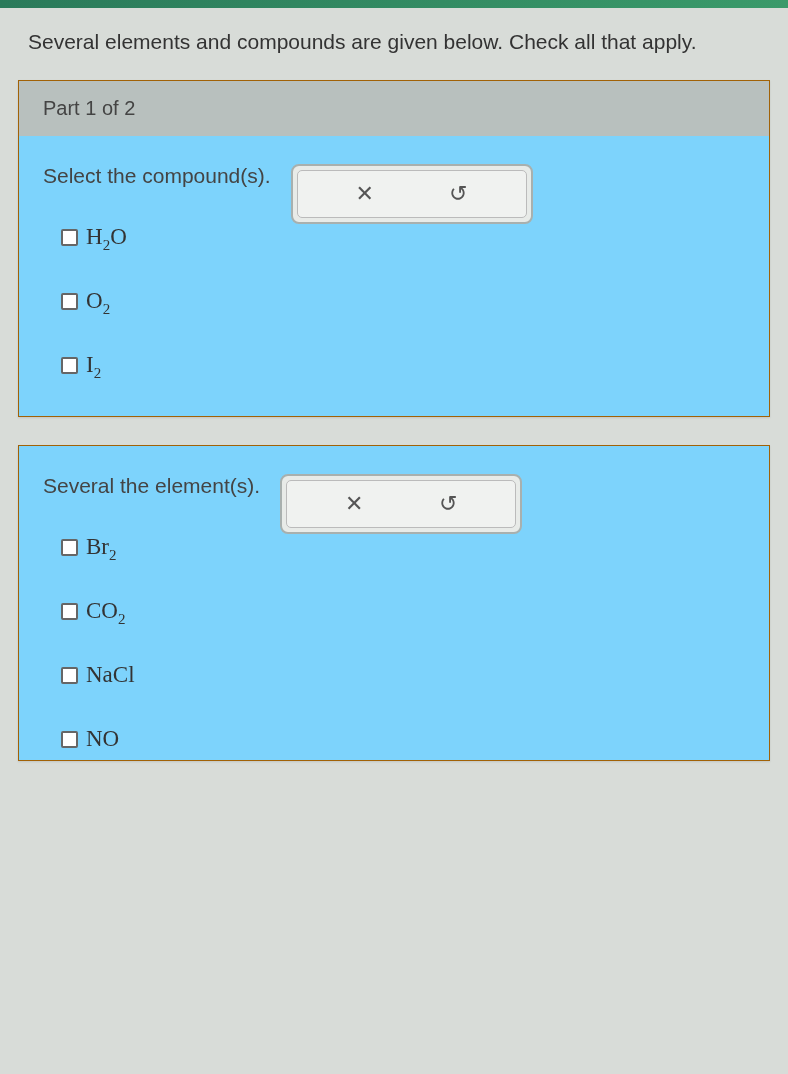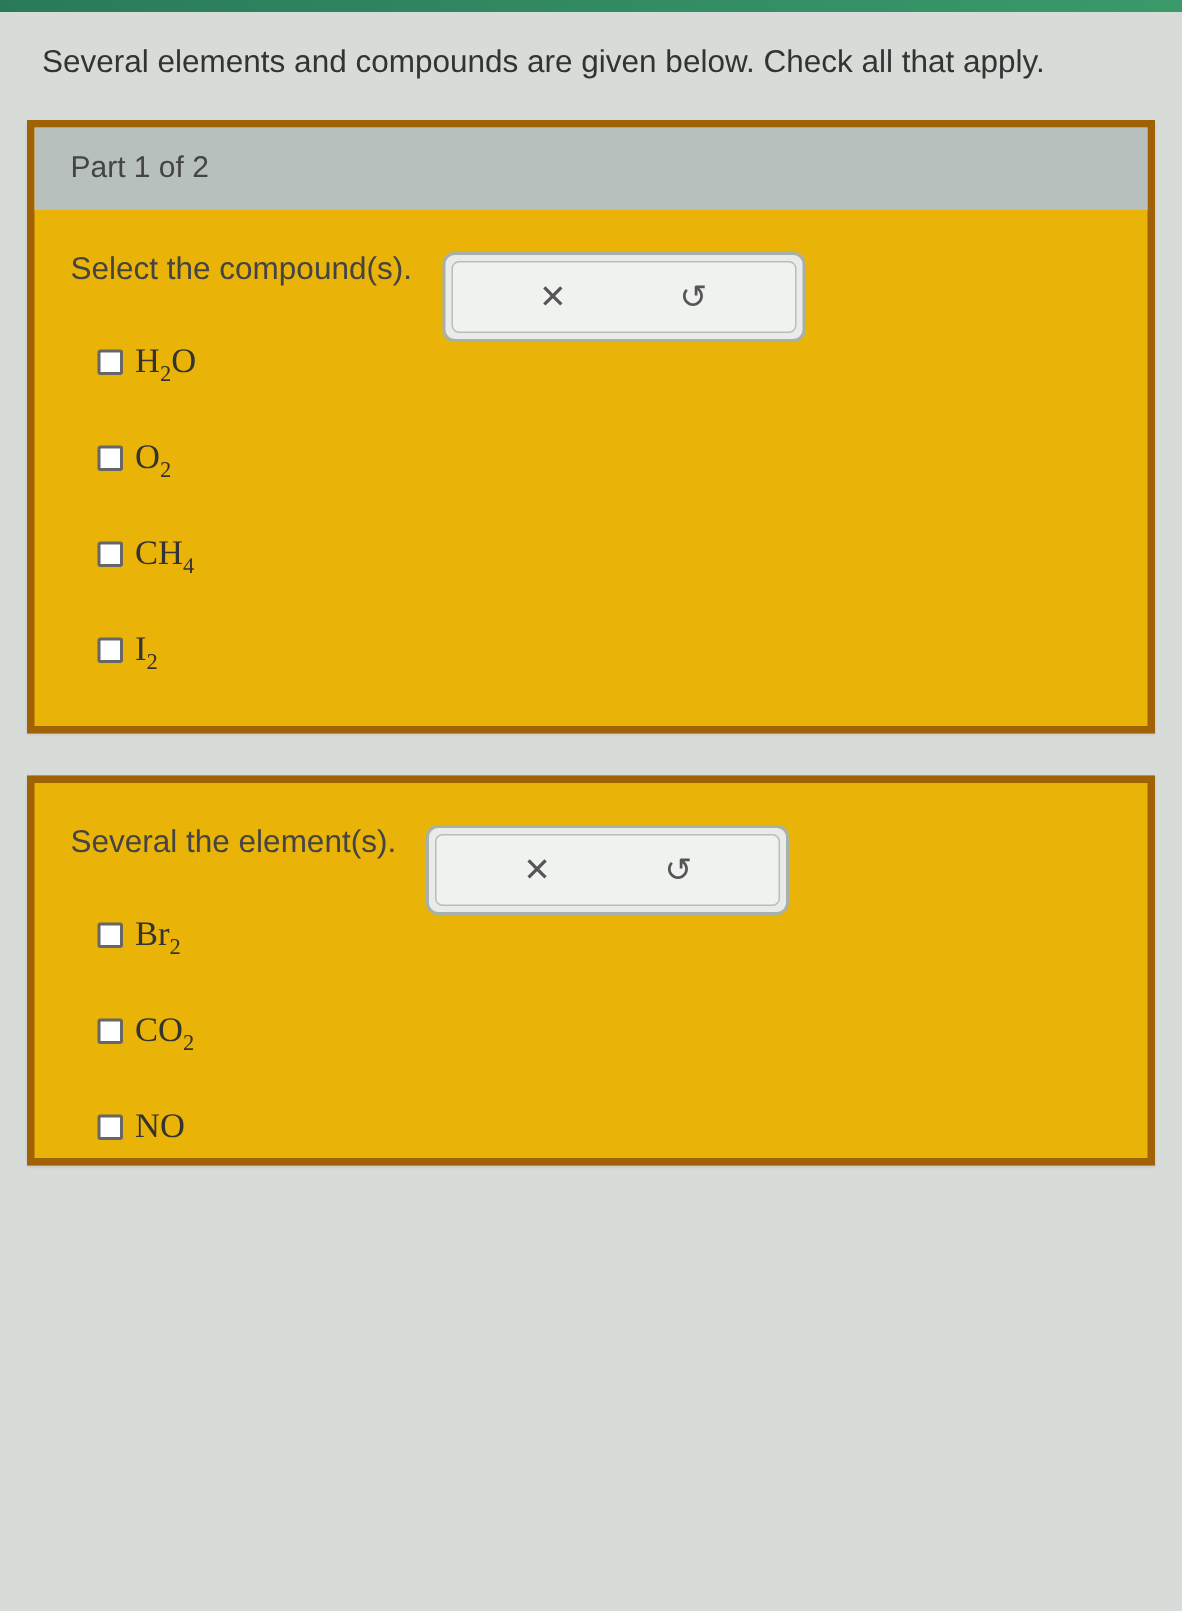--- a/index.html
+++ b/index.html
@@ -19,22 +19,22 @@
       height: 8px;
       background: linear-gradient(to right, #2a7a5a, #3a9a6a);
     }
     .instruction {
       padding: 22px 28px 26px 28px;
       font-size: 21px;
       color: #333;
     }
     .part-container {
       margin: 0 18px 28px 18px;
-      background: #eab308;
-      border: 5px solid #a16207;
+      background: #7dd3fc;
+      border: 1px solid #a16207;
       box-shadow: 0 1px 2px rgba(0,0,0,0.1);
     }
     .part-header {
       background: #b8c0be;
       padding: 16px 24px;
       font-size: 20px;
       color: #444;
       font-weight: 400;
     }
     .part-body {
@@ -156,27 +156,20 @@
       <div class="option-item">
         <div class="checkbox"></div>
         <span class="formula">
           <span>O</span>
             <span class="sub">2</span>
         </span>
       </div>
       <div class="option-item">
         <div class="checkbox"></div>
         <span class="formula">
-          <span>CH</span>
-            <span class="sub">4</span>
-        </span>
-      </div>
-      <div class="option-item">
-        <div class="checkbox"></div>
-        <span class="formula">
           <span>I</span>
             <span class="sub">2</span>
         </span>
       </div>
     </div>
   </div>
 </div>
 
 <div class="part-container part2">
   <div class="part-body">
@@ -204,18 +197,24 @@
       <div class="option-item">
         <div class="checkbox"></div>
         <span class="formula">
           <span>CO</span>
             <span class="sub">2</span>
         </span>
       </div>
       <div class="option-item">
         <div class="checkbox"></div>
         <span class="formula">
+          <span>NaCl</span>
+        </span>
+      </div>
+      <div class="option-item">
+        <div class="checkbox"></div>
+        <span class="formula">
           <span>NO</span>
         </span>
       </div>
     </div>
   </div>
 </div>
 
 </body></html>

